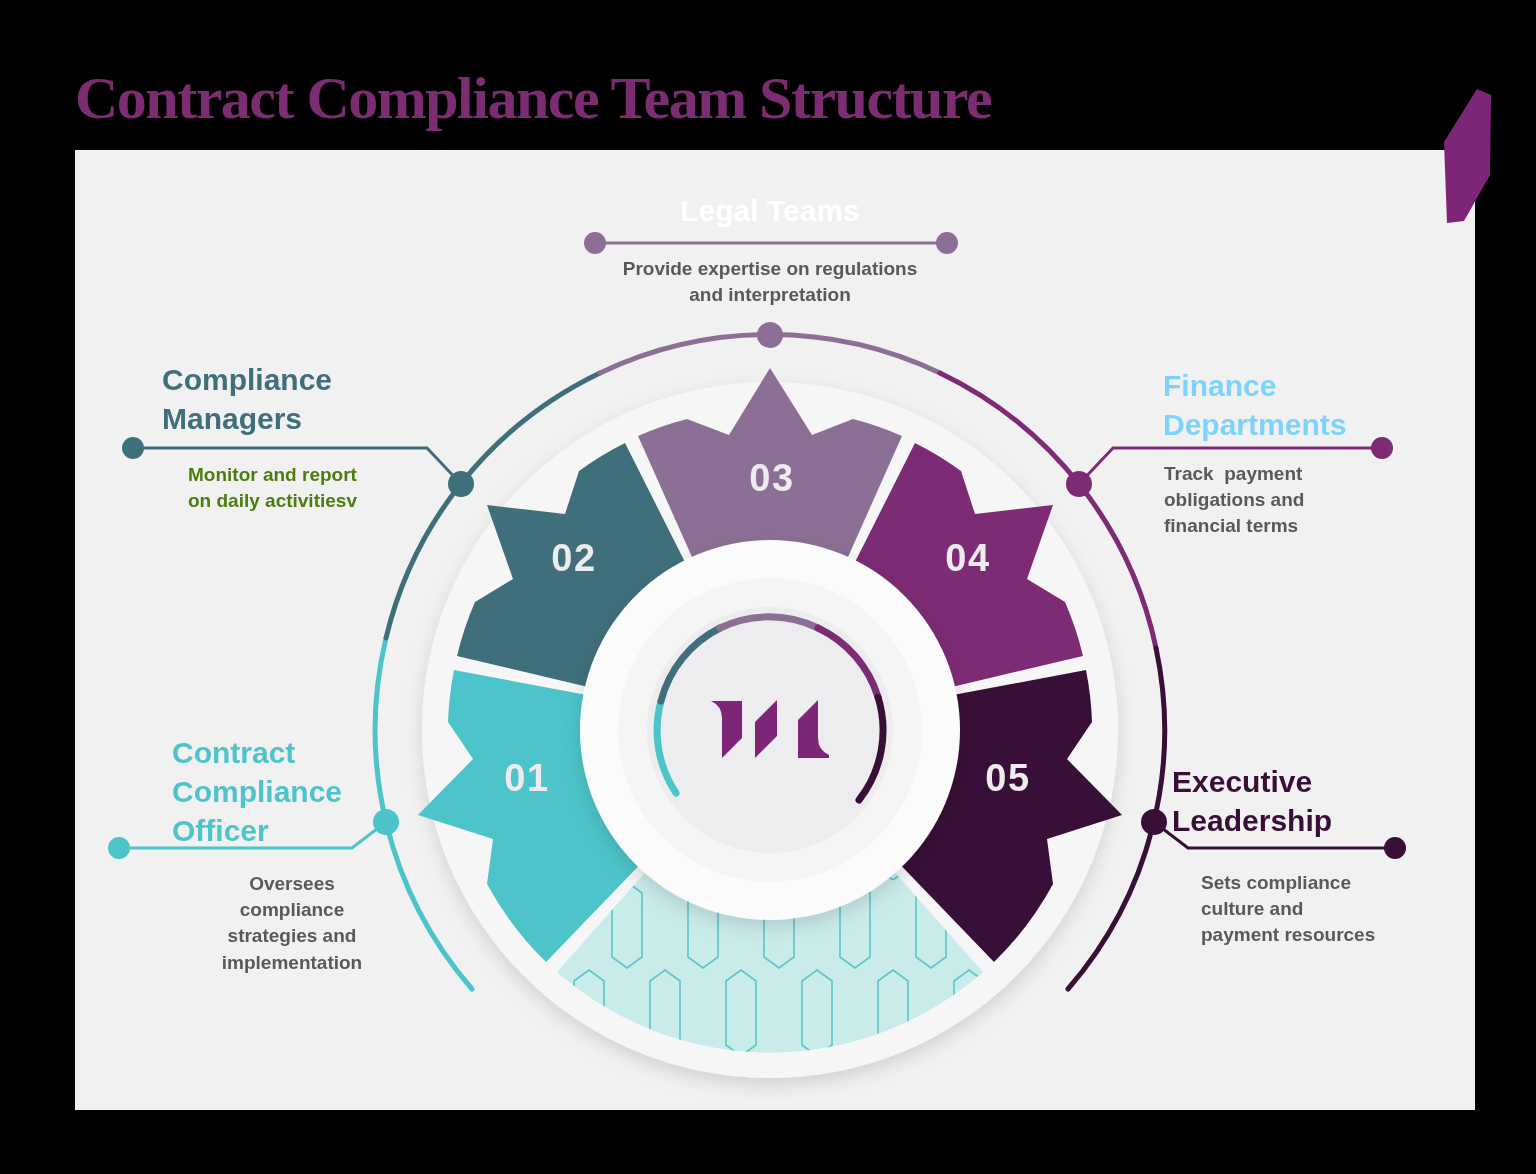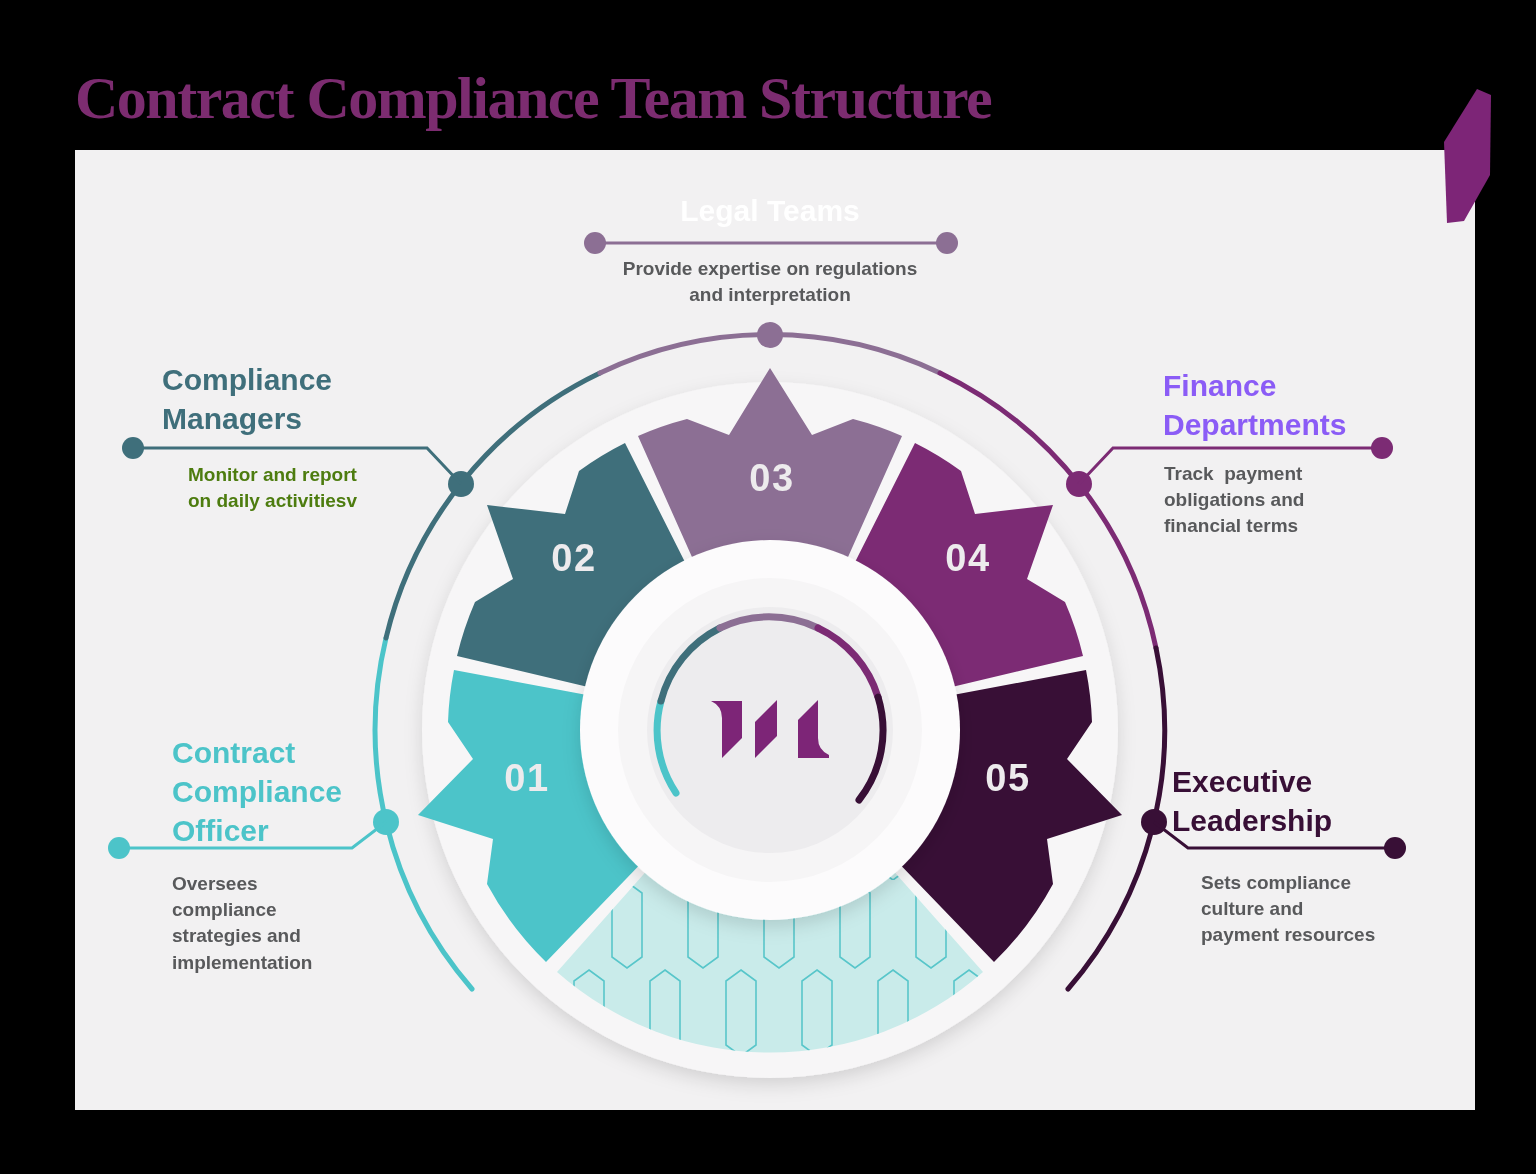--- a/index.html
+++ b/index.html
@@ -110,30 +110,30 @@
 
 <div class="heading ctr" style="left: 570px; top: 191px; width: 400px; color: #ffffff;">Legal Teams</div>
 <div class="desc ctr" style="left: 570px; top: 256px; width: 400px; color: rgb(88, 89, 91);">Provide expertise on regulations
 and interpretation</div>
 
 <div class="heading" style="left: 162px; top: 360px; width: 260px; color: rgb(63, 111, 123);">Compliance
 Managers</div>
 <div class="desc" style="left: 188px; top: 462px; width: 280px; color: #4d7c0f;">Monitor and report
 on daily activitiesv</div>
 
-<div class="heading" style="left: 1163px; top: 366px; width: 280px; color: #8b5cf6;">Finance
+<div class="heading" style="left: 1163px; top: 366px; width: 280px; color: #7dd3fc;">Finance
 Departments</div>
 <div class="desc" style="left: 1164px; top: 461px; width: 260px; color: rgb(88, 89, 91);">Track  payment
 obligations and
 financial terms</div>
 
 <div class="heading" style="left: 172px; top: 733px; width: 260px; color: rgb(76, 196, 201);">Contract
 Compliance
 Officer</div>
-<div class="desc" style="left: 172px; top: 871px; width: 240px; color: rgb(88, 89, 91);">Oversees
+<div class="desc" style="left: 172px; top: 871px; width: 240px; color: rgb(88, 89, 91); text-align: center;">Oversees
 compliance
 strategies and
 implementation</div>
 
 <div class="heading" style="left: 1172px; top: 762px; width: 280px; color: rgb(56, 15, 54);">Executive
 Leadership</div>
 <div class="desc" style="left: 1201px; top: 870px; width: 240px; color: rgb(88, 89, 91);">Sets compliance
 culture and
 payment resources</div>
 

